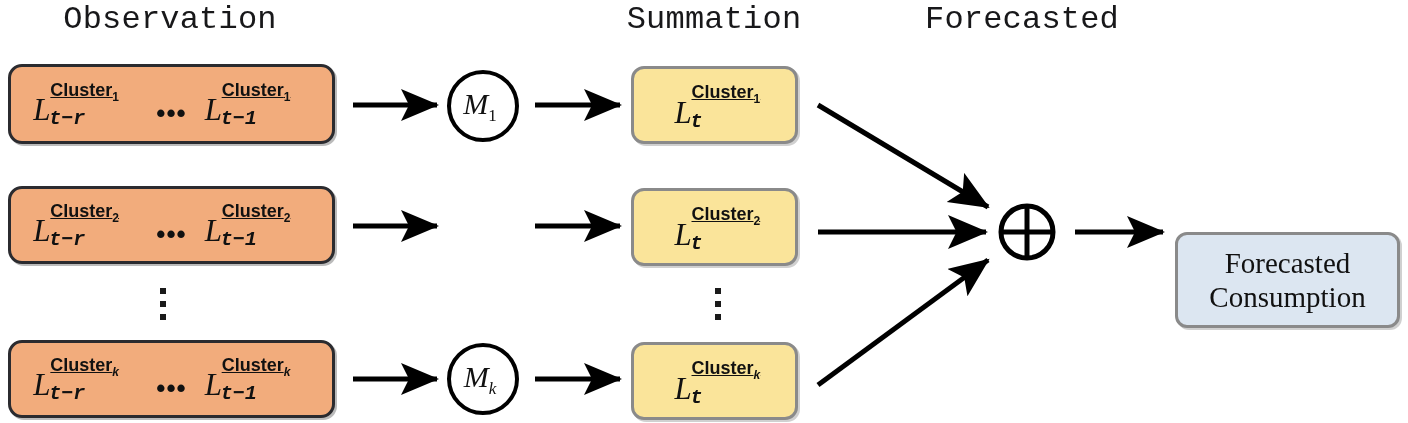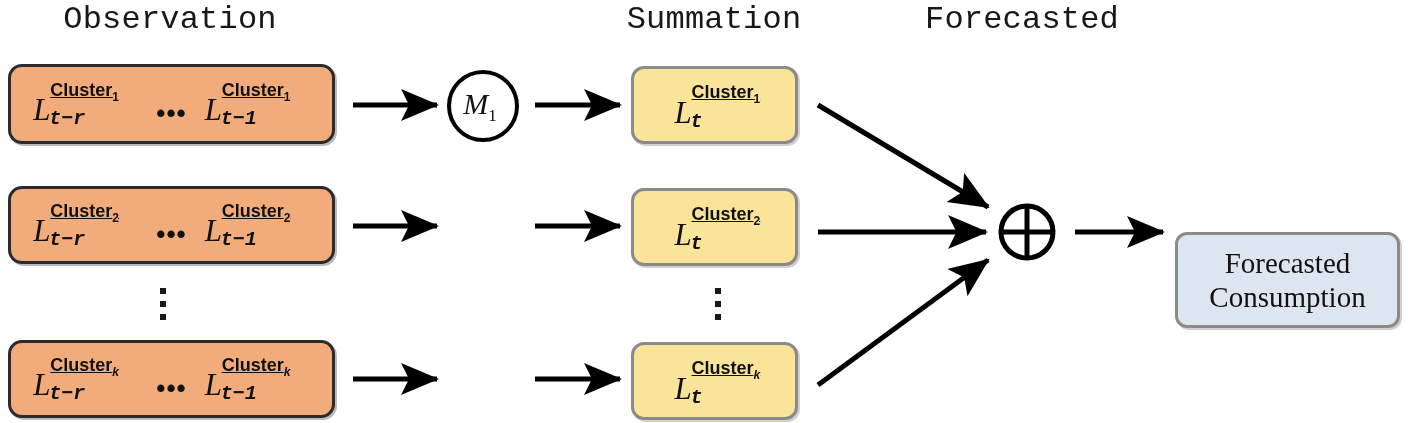--- a/index.html
+++ b/index.html
@@ -244,20 +244,23 @@
     <i></i>
     <i></i>
     <i></i>
   </div>
 
   <div class="circle" style="left:447px; top:70px; width:72px; height:72px;">
     <span class="clabel"><span>M</span><sub>1</sub></span>
   </div>
 
 
+  <div class="circle" style="left:447px; top:343px; width:72px; height:72px;">
+    <span class="clabel"><span>M</span><sub class="ital">k</sub></span>
+  </div>
 
   <div class="box box-pred" style="left:631px; top:66px; width:167px; height:78px;">
     <span class="term tw-pred" style="left:8px;">
       <span class="base">L</span>
       <span class="sup"><span>Cluster</span><span class="idx">1</span></span>
       <span class="sub">t</span>
     </span>
   </div>
 
   <div class="box box-pred" style="left:631px; top:188px; width:167px; height:78px;">

